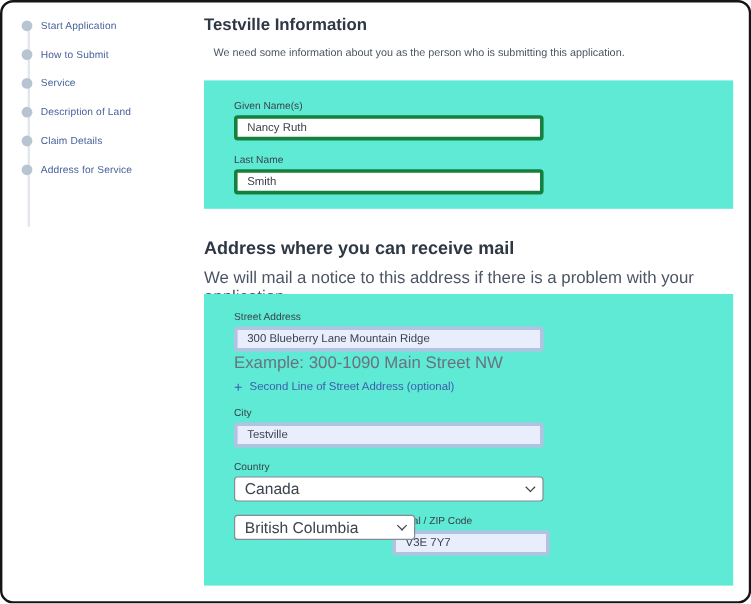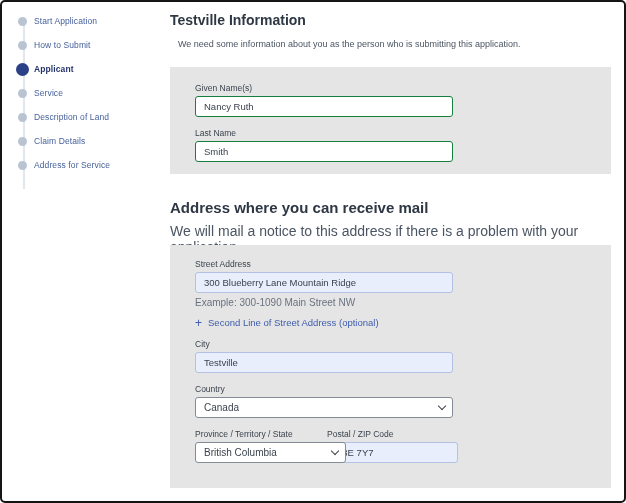--- a/index.html
+++ b/index.html
@@ -1,71 +1,71 @@
 <!DOCTYPE html>
 <html><head>
 <meta charset="utf-8">
 <style>
   * { margin:0; padding:0; box-sizing:border-box; }
   html,body { background:#fff; }
   body { width:626px; height:503px; font-family:"Liberation Sans", sans-serif; }
 
   .page {
     position:relative; width:626px; height:503px;
-    background:#fff; border:2px solid #151515; border-radius:5px;
+    background:#fff; border:2px solid #151515; border-radius:11px;
     overflow:hidden;
   }
 
   
   .sidebar { position:absolute; left:14px; top:7px; width:146px; }
   .rail { position:absolute; left:7px; top:14px; width:2px; height:166px; background:#e2e7ee; }
   .step { position:relative; display:flex; align-items:center; height:24px; cursor:pointer; }
   .dot-cell { width:18px; display:flex; align-items:center; justify-content:flex-start; }
   .dot { width:9px; height:9px; border-radius:50%; background:#b9c4d2; margin-left:2px; }
   .step.active .dot { width:13px; height:13px; background:#2b4187; margin-left:0; }
   .step-label { font-size:8.5px; color:#47619b; letter-spacing:0.1px; }
   .step.active .step-label { font-weight:bold; color:#25346b; }
 
   
   .main { position:absolute; left:168px; top:0; width:441px; }
   .page-title { position:absolute; top:10px; left:0; font-size:14px; font-weight:bold; color:#2e3744; }
   .intro { position:absolute; top:37px; left:8px; font-size:9px; color:#4b5563; }
 
-  .panel { position:absolute; left:0; width:441px; background:#e5e5e5; }
+  .panel { position:absolute; left:0; width:441px; background:#5eead4; }
   .panel-name { top:65px; height:107px; padding:16px 25px; }
   .panel-address { top:243px; height:243px; padding:14px 25px; }
 
   .section-heading { position:absolute; top:197px; left:0; font-size:15px; font-weight:bold; color:#2e3744; }
   .section-intro { position:absolute; top:221px; left:0; font-size:14px; color:#4b5563; }
 
   .field-label { display:block; font-size:8.5px; line-height:10px; color:#3b434d; margin-bottom:3px; }
   .mt { margin-top:11px; }
 
   .text-input {
     display:block; width:258px; height:21px;
-    background:#fff; border:1px solid #15803d; border-radius:3px;
+    background:#fff; border:3px solid #15803d; border-radius:3px;
     font-family:"Liberation Sans", sans-serif; font-size:9.5px; color:#3b434d;
     padding:0 8px; outline:none;
   }
   .text-input.highlight { background:#e8eefc; border-color:#b3c1e2; }
 
-  .hint { font-size:10px; line-height:9px; color:#6a7280; margin-top:5px; }
+  .hint { font-size:14px; line-height:9px; color:#6a7280; margin-top:5px; }
 
   .add-line-link {
     display:flex; align-items:center; gap:6px;
     margin-top:11px; color:#3d5cad; font-size:9.5px; line-height:10px; cursor:pointer;
   }
   .plus-glyph { font-size:12px; line-height:10px; color:#3d5cad; }
 
   .select-wrap { position:relative; width:258px; }
   select {
     appearance:none; -webkit-appearance:none; -moz-appearance:none;
     width:100%; height:21px; background:#fff;
     border:1px solid #848b94; border-radius:3px;
-    font-family:"Liberation Sans", sans-serif; font-size:10px; color:#3b434d;
+    font-family:"Liberation Sans", sans-serif; font-size:13px; color:#3b434d;
     padding:0 18px 0 8px; outline:none;
   }
   .chevron {
     position:absolute; right:8px; top:6px; width:6px; height:6px;
     border-right:1.5px solid #3b434d; border-bottom:1.5px solid #3b434d;
     transform:rotate(45deg); pointer-events:none;
   }
 
   .two-col { display:flex; gap:5px; margin-top:11px; }
   .col-province { width:127px; }
@@ -85,26 +85,20 @@
       <span class="dot-cell">
           <span class="dot"></span>
         </span>
       <span class="step-label">Start Application</span>
     </div>
     <div class="step">
       <span class="dot-cell">
           <span class="dot"></span>
         </span>
       <span class="step-label">How to Submit</span>
-    </div>
-    <div class="step active">
-      <span class="dot-cell">
-          <span class="dot"></span>
-        </span>
-      <span class="step-label">Applicant</span>
     </div>
     <div class="step">
       <span class="dot-cell">
           <span class="dot"></span>
         </span>
       <span class="step-label">Service</span>
     </div>
     <div class="step">
       <span class="dot-cell">
           <span class="dot"></span>
@@ -158,21 +152,20 @@
       <label class="field-label mt">Country</label>
       <div class="select-wrap">
         <select>
           <option>Canada</option>
         </select>
         <span class="chevron"></span>
       </div>
 
       <div class="two-col">
         <div class="col-province">
-          <label class="field-label">Province / Territory / State</label>
           <div class="select-wrap">
             <select>
               <option>British Columbia</option>
             </select>
             <span class="chevron"></span>
           </div>
         </div>
         <div class="col-postal">
           <label class="field-label">Postal / ZIP Code</label>
           <input class="text-input highlight" type="text" value="V3E 7Y7" style="">

